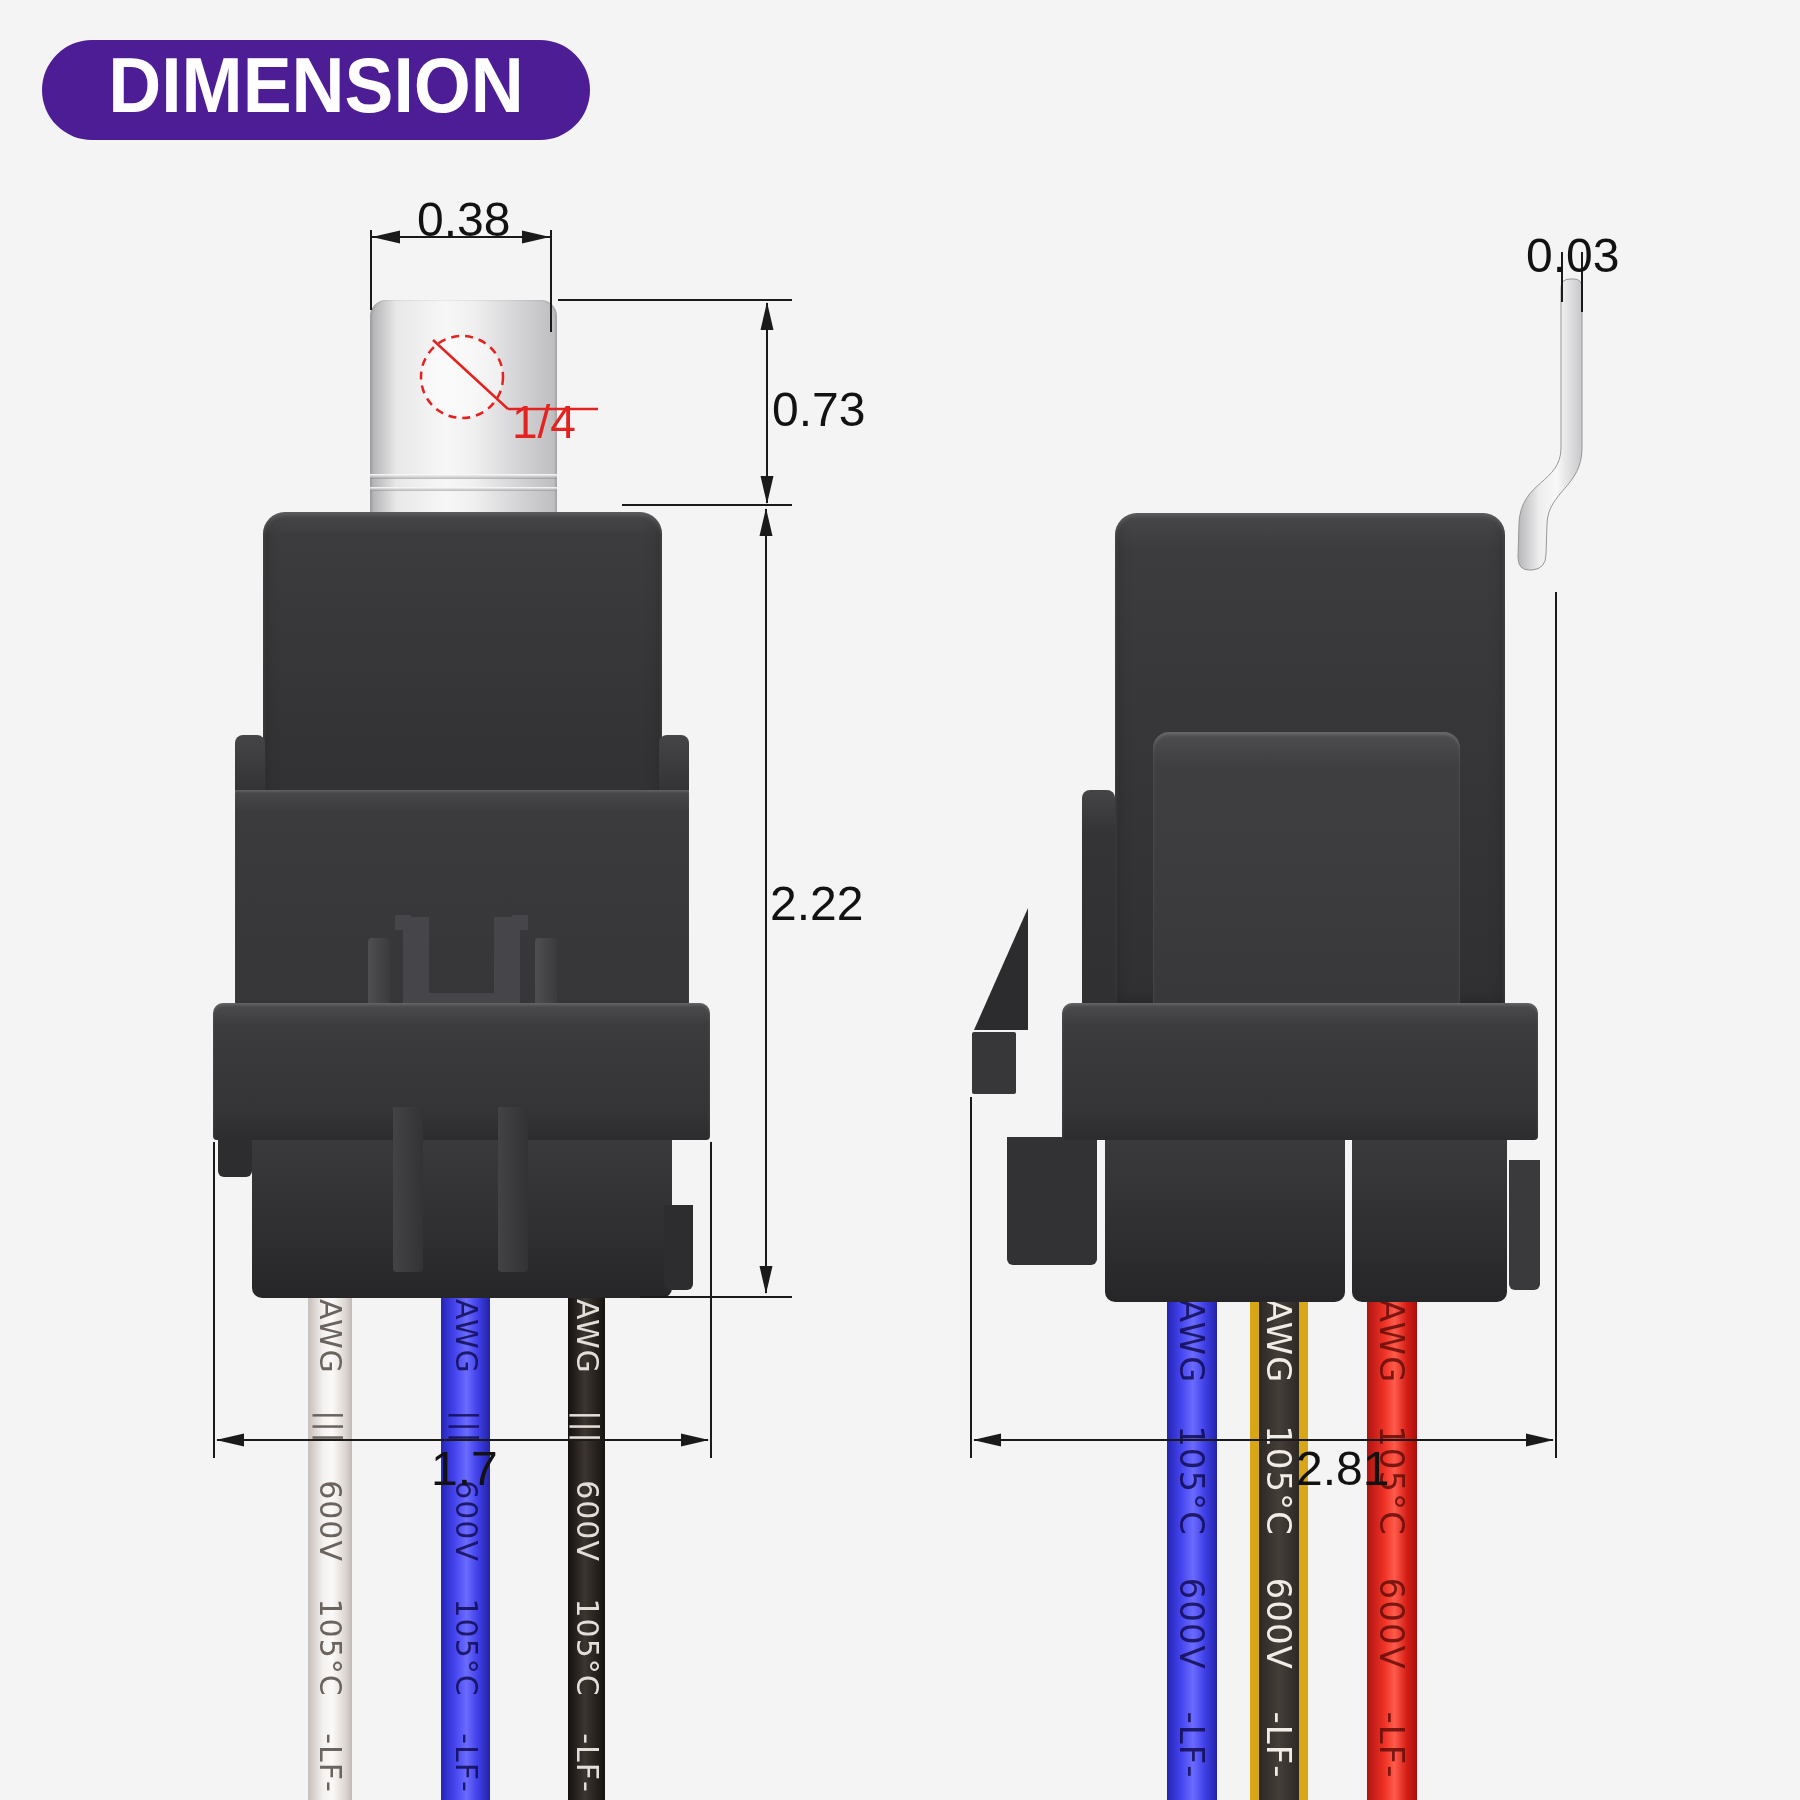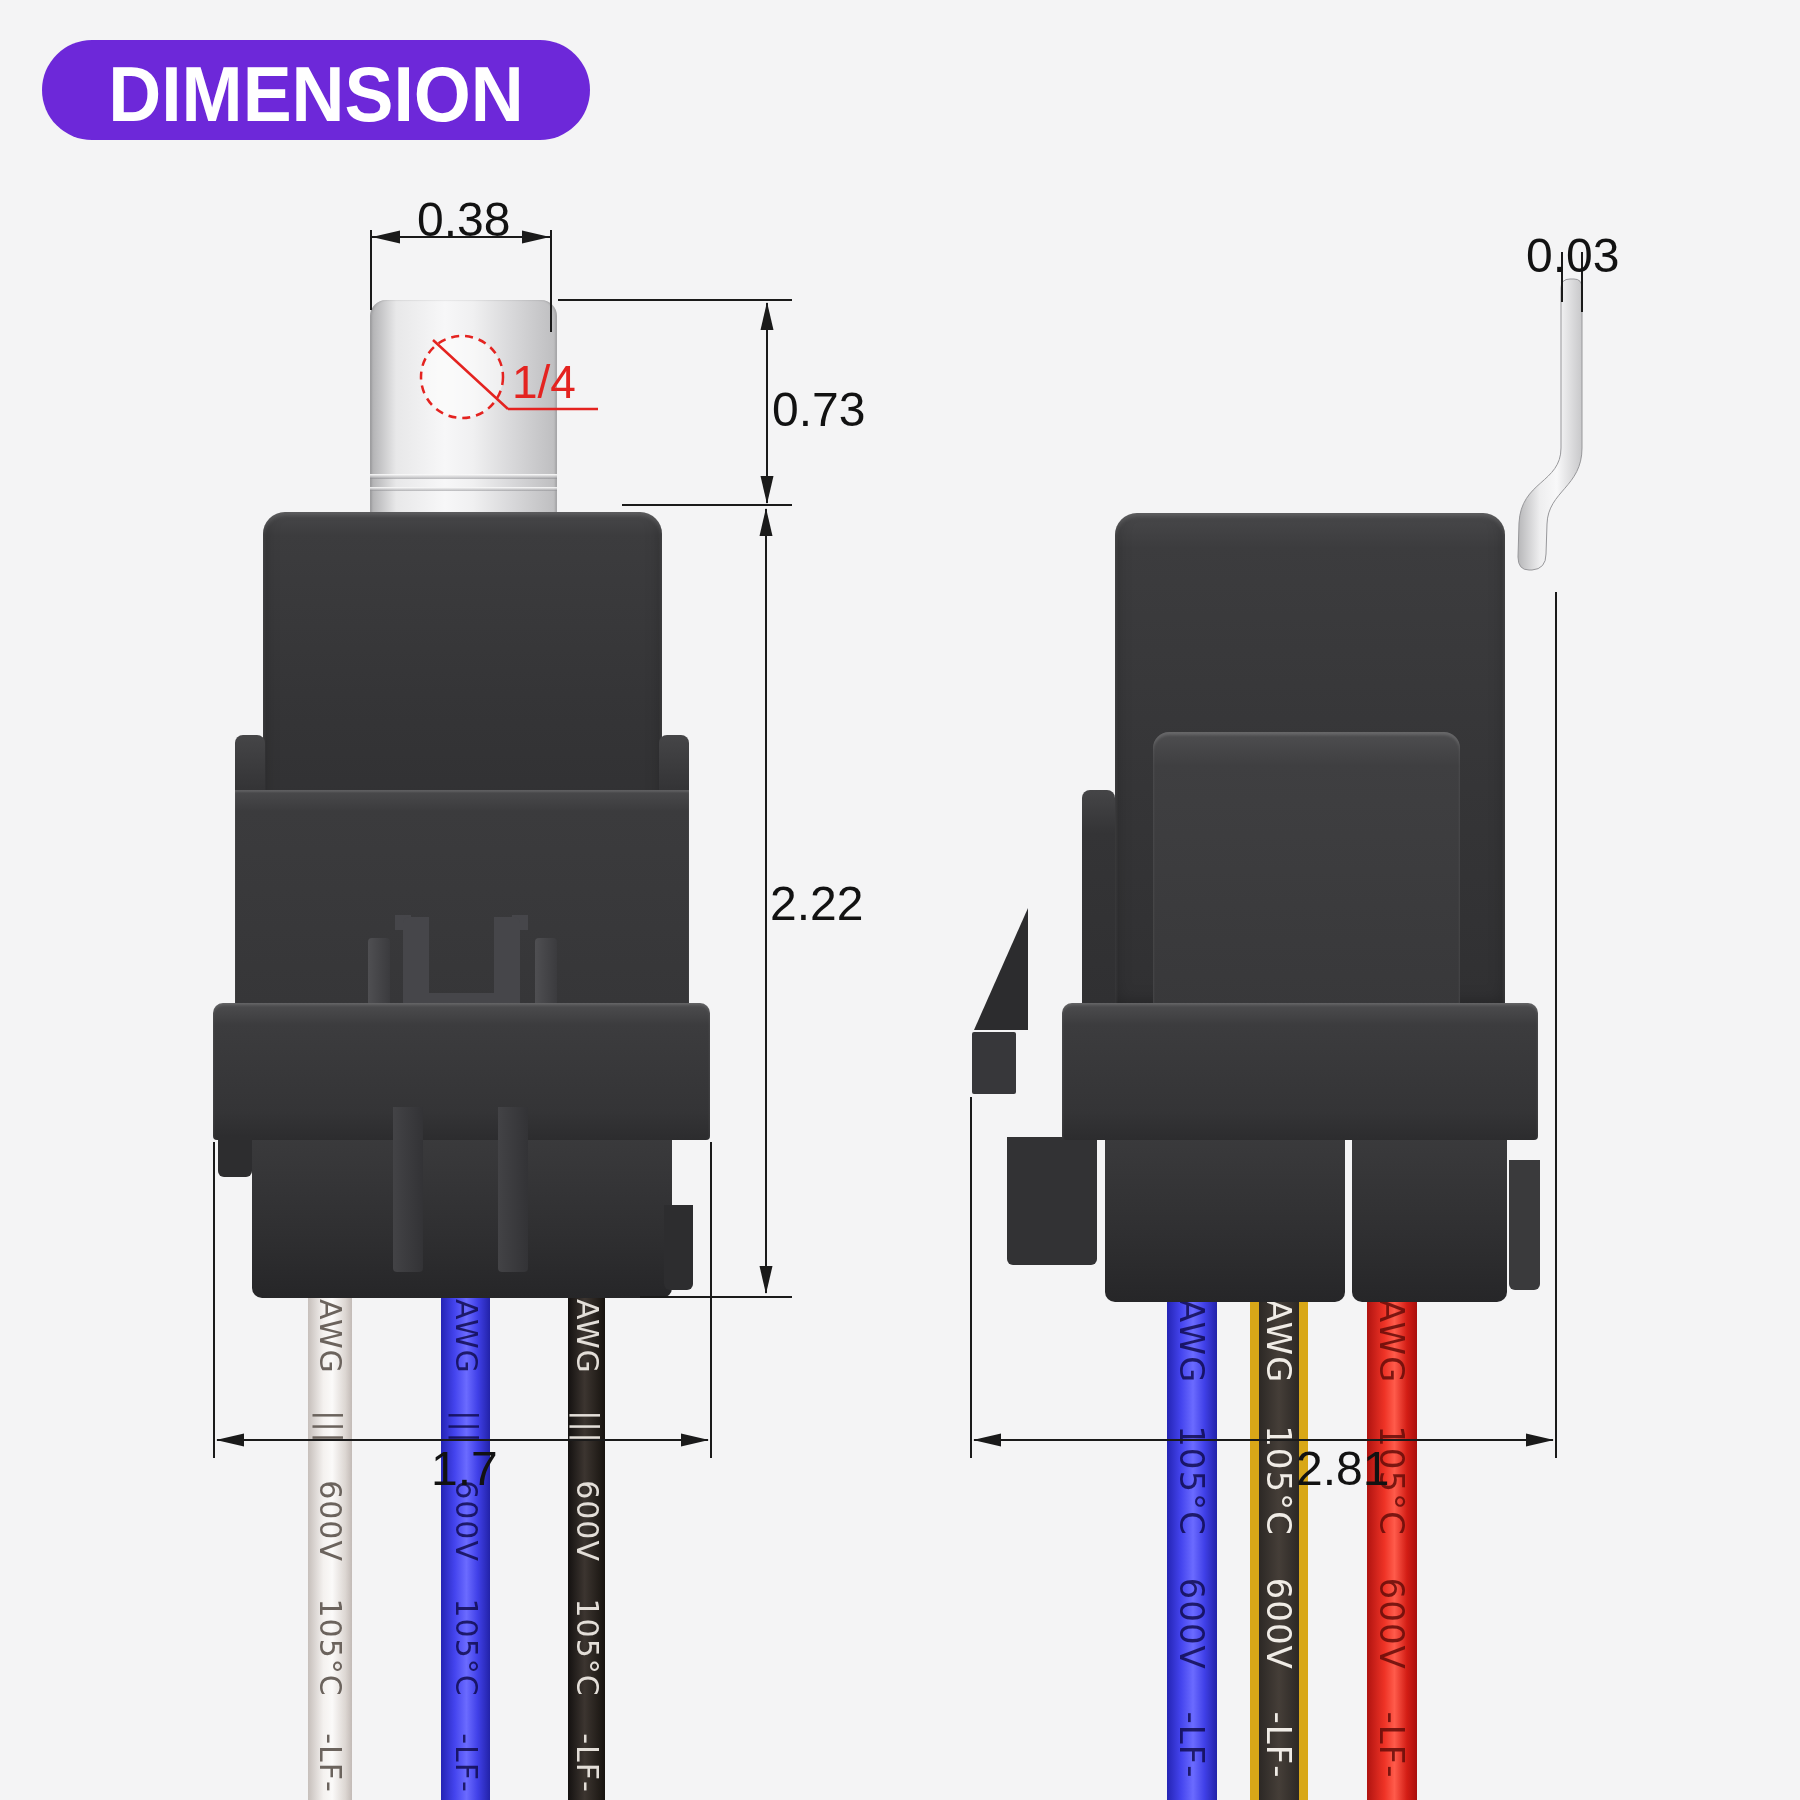--- a/index.html
+++ b/index.html
@@ -1,22 +1,22 @@
 <!DOCTYPE html>
 <html><head>
 <meta charset="utf-8">
 <style>
   html,body{margin:0;padding:0;background:#e9e9ea;}
   .stage{position:relative;width:1800px;height:1800px;background:#f4f4f5;overflow:hidden;
          font-family:"Liberation Sans","DejaVu Sans",sans-serif;}
   .abs{position:absolute;}
 
   
-  .title-pill{left:42px;top:40px;width:548px;height:100px;border-radius:52px;background:#6d28d9;
-              display:flex;align-items:flex-end;justify-content:center;z-index:8;}
+  .title-pill{left:42px;top:40px;width:548px;height:100px;border-radius:52px;background:#4c1d95;
+              display:flex;align-items:flex-start;justify-content:center;z-index:8;}
   .title-pill span{color:#ffffff;font-size:78px;font-weight:700;letter-spacing:0;transform:scaleX(.94);}
 
   
   .cube{background:linear-gradient(180deg,#48484a 0%,#3c3c3e 7%,#353537 55%,#303032 100%);
         border-radius:22px 22px 0 0;box-shadow:inset 0 3px 4px rgba(255,255,255,.14), inset 0 -8px 16px rgba(0,0,0,.25);}
   .wall{background:linear-gradient(180deg,#454547,#343436 20%,#303032);border-radius:8px 8px 0 0;}
   .frontwall{background:linear-gradient(180deg,#4a4a4c 0%,#3b3b3d 10%,#363638 100%);
              box-shadow:inset 0 2px 2px rgba(255,255,255,.12);}
   .collar{background:linear-gradient(180deg,#4d4d4f 0%,#3c3c3e 16%,#343436 80%,#2c2c2e 100%);
           border-radius:10px 10px 4px 4px;box-shadow:inset 0 2px 3px rgba(255,255,255,.14);}
@@ -41,21 +41,21 @@
   .w-blue .wire-label{color:rgba(12,8,70,.8);}
   .w-black{background:linear-gradient(90deg,#141110 0%,#3c3530 45%,#17130f 100%);}
   .w-black .wire-label{color:#e3ded8;}
   .w-yb{background:linear-gradient(90deg,#d8a718 0%,#d8a718 15%,#2c2825 15%,#453e38 50%,#2c2825 85%,#d8a718 85%,#d8a718 100%);}
   .w-yb .wire-label{color:#f0ece6;}
   .w-red{background:linear-gradient(90deg,#b01310 0%,#ee3326 35%,#ff5b4b 55%,#d31d15 80%,#a90f0c 100%);}
   .w-red .wire-label{color:rgba(100,12,8,.85);}
 
   
   .dim-label{font-size:48px;color:#121212;white-space:nowrap;z-index:9;}
-  .dim-red{color:#e42320;font-size:46px;font-weight:500;}
+  .dim-red{color:#e42320;font-size:46px;font-weight:500;margin-top:40px;}
   .unit-note{font-size:45px;color:#121212;z-index:9;}
 
   svg.overlay{left:0;top:0;z-index:6;pointer-events:none;}
   .bodies{z-index:2;}
 </style>
 </head>
 <body>
 
 <div class="stage">
 

